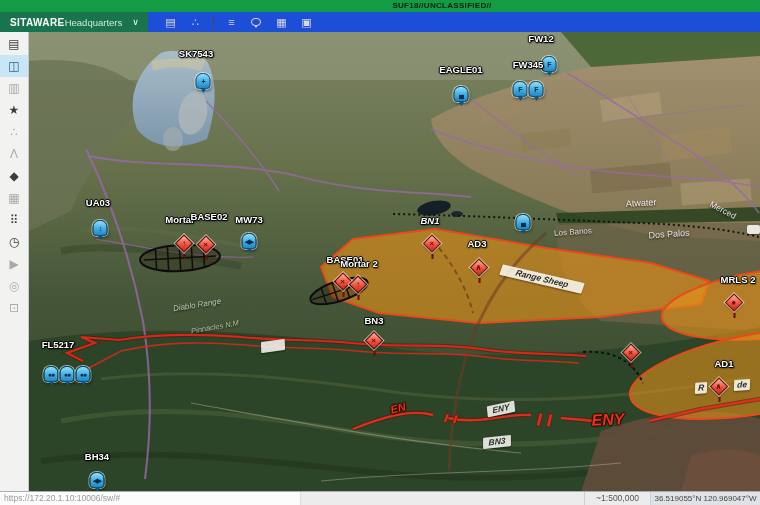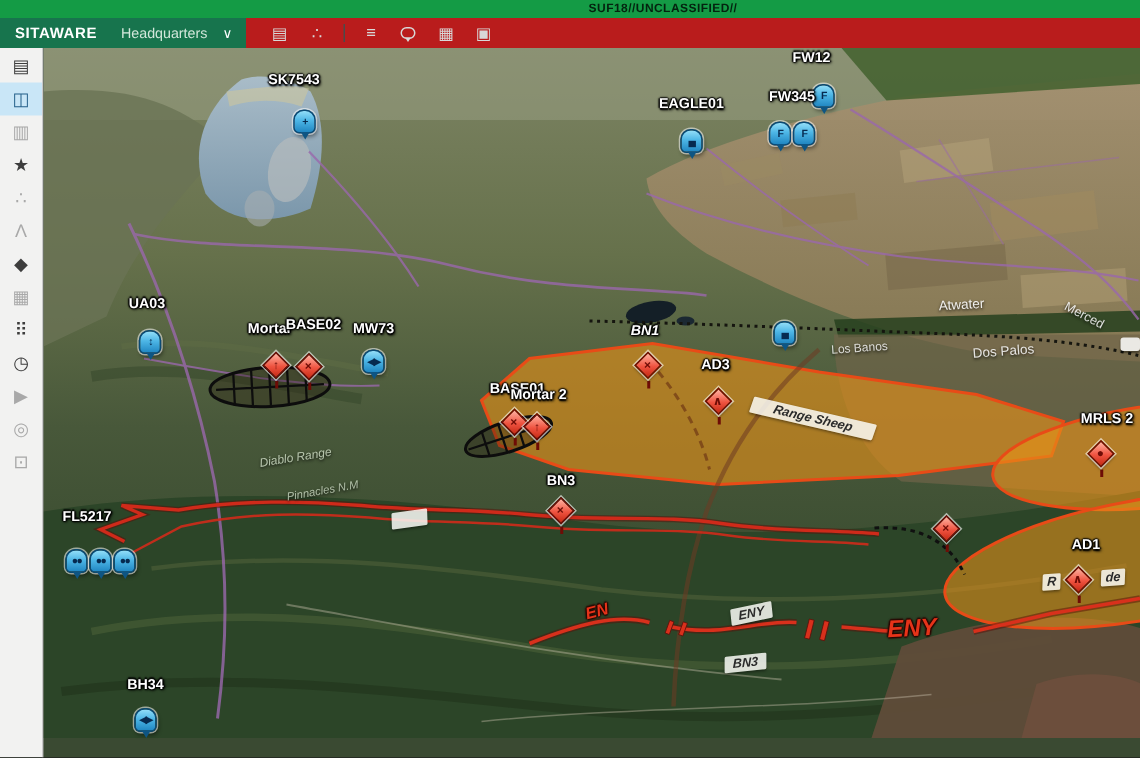--- a/index.html
+++ b/index.html
@@ -2,24 +2,24 @@
 <html><head>
 <meta charset="utf-8">
 <style>
   html,body{margin:0;padding:0;background:#222;}
   *{box-sizing:border-box;font-family:"Liberation Sans","DejaVu Sans",sans-serif;}
   .app{width:760px;height:505px;display:flex;flex-direction:column;overflow:hidden;position:relative;background:#1b1d1b;justify-content:flex-end;}
   
   .classification{height:12px;background:#149b45;position:relative;flex:0 0 auto;}
   .classification span{position:absolute;left:442px;top:0;transform:translateX(-50%);font-size:8px;font-weight:bold;color:#04230f;line-height:12px;letter-spacing:.3px;white-space:nowrap;}
   
-  .topbar{height:20px;background:#b91c1c;display:flex;align-items:stretch;flex:0 0 auto;}
+  .topbar{height:20px;background:#1d4ed8;display:flex;align-items:stretch;flex:0 0 auto;}
   .brand{background:#17744d;display:flex;align-items:center;padding:0 9px 0 10px;cursor:pointer;}
   .brand-main{color:#ffffff;font-weight:bold;font-size:10px;letter-spacing:.4px;}
-  .brand-sub{color:#d2e7db;font-size:9.5px;margin-left:16px;}
+  .brand-sub{color:#d2e7db;font-size:9.5px;margin-left:0;}
   .chevron{color:#fff;font-size:9px;margin-left:10px;line-height:1;}
   .tb-icons{display:flex;align-items:center;padding-left:10px;}
   .tbi{width:25px;height:20px;display:flex;align-items:center;justify-content:center;color:#d8d8d8;font-size:11px;cursor:pointer;}
   .tbsep{width:1px;height:12px;background:#4a4a4a;margin:0 5px;}
   .bubble{width:10px;height:8px;border:1.4px solid #d8d8d8;border-radius:4px;position:relative;display:inline-block;}
   .bubble::after{content:"";position:absolute;top:100%;left:2px;border:2px solid transparent;border-top:3px solid #d8d8d8;}
   
   .main{flex:1;display:flex;min-height:0;}
   .sidebar{flex:0 0 28px;background:#f2f2f1;border-right:1px solid #c9c9c9;display:flex;flex-direction:column;align-items:center;padding-top:1px;}
   .sbi{width:28px;height:22px;display:flex;align-items:center;justify-content:center;font-size:12px;color:#3d3d3d;cursor:pointer;}
@@ -377,14 +377,20 @@
           <div class="bmap" style="left: 694px; top: 178px; font-size: 8.5px; color: rgba(255, 255, 255, 0.85); transform: translate(-50%, -50%) rotate(28deg);">Merced</div>
           <div class="bmap" style="left: 640px; top: 202px; font-size: 9px; color: rgba(255, 255, 255, 0.85); transform: translate(-50%, -50%) rotate(-4deg);">Dos Palos</div>
           <div class="bmap" style="left: 544px; top: 200px; font-size: 8px; color: rgba(255, 255, 255, 0.8); transform: translate(-50%, -50%) rotate(-4deg);">Los Banos</div>
           <div class="bmap" style="left: 168px; top: 273px; font-size: 8px; color: rgba(215, 230, 205, 0.8); font-style: italic; transform: translate(-50%, -50%) rotate(-9deg);">Diablo Range</div>
           <div class="bmap" style="left: 186px; top: 295px; font-size: 7.5px; color: rgba(215, 230, 205, 0.75); font-style: italic; transform: translate(-50%, -50%) rotate(-10deg);">Pinnacles N.M</div>
           <div class="shield" style="left: 718px; top: 193px;"></div>
         </div>
     </div>
   </div>
 
+  <div class="statusbar">
+    <div class="sb-url">https://172.20.1.10:10006/sw/#</div>
+    <div class="sb-fill"></div>
+    <div class="sb-scale">~1:500,000</div>
+    <div class="sb-coords">36.519055°N 120.969047°W</div>
+  </div>
 
 </div>
 
 </body></html>

